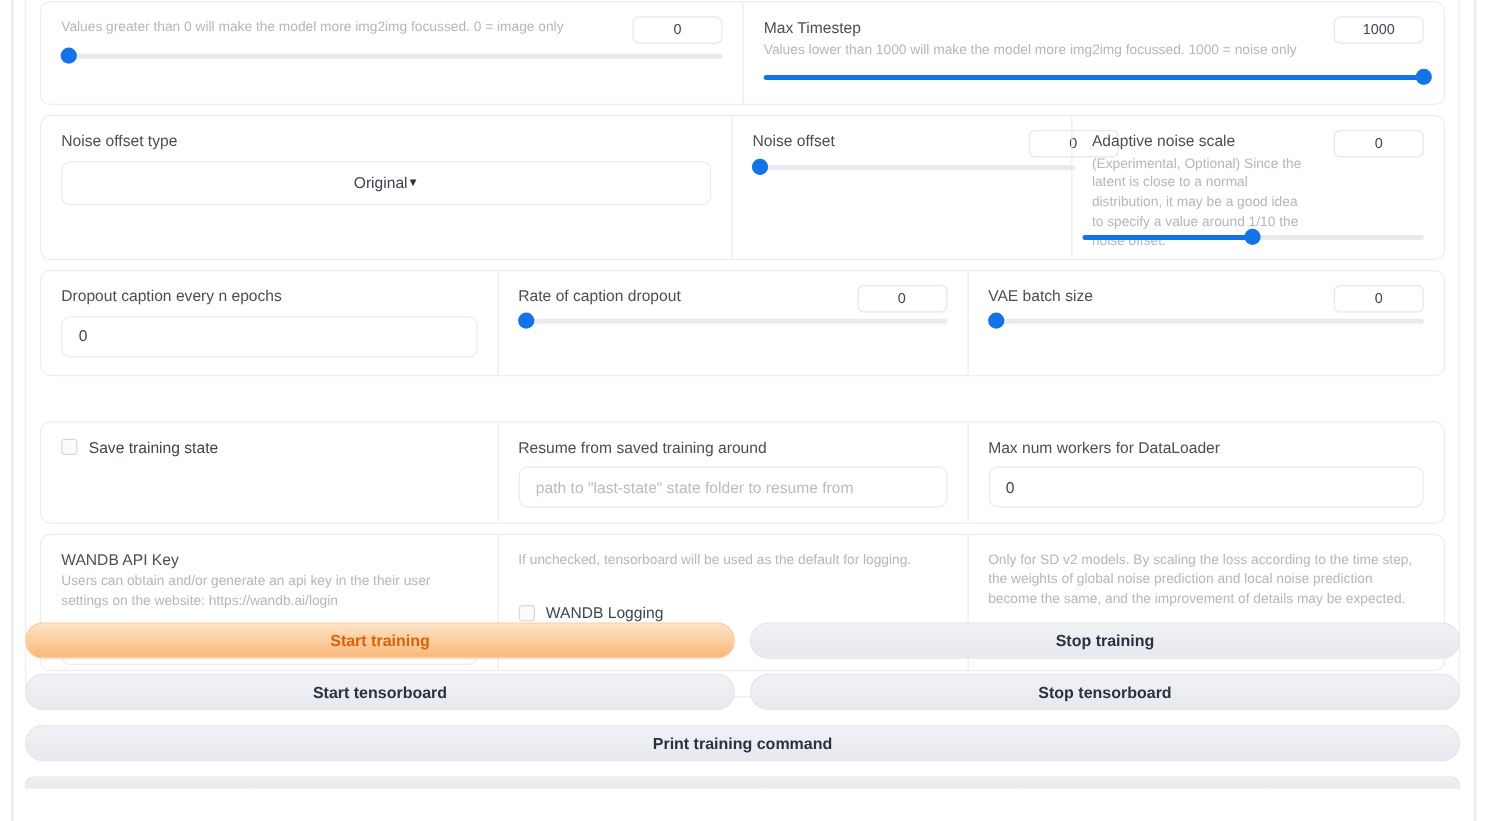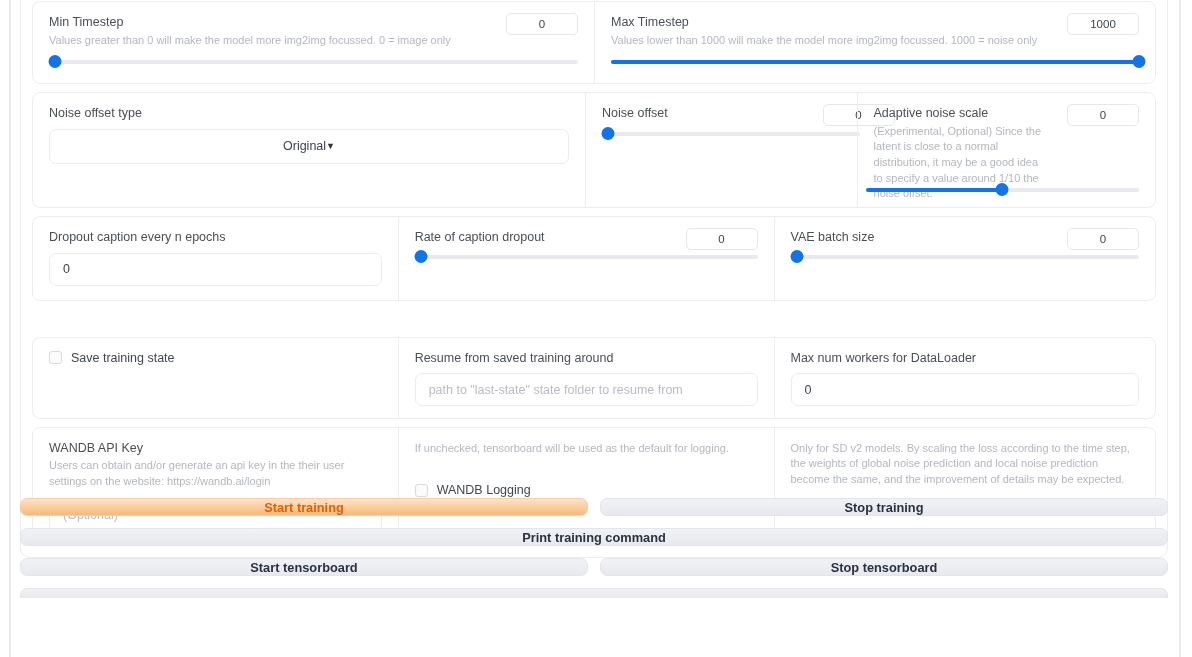--- a/index.html
+++ b/index.html
@@ -133,22 +133,22 @@
     border-radius: 3px;
     background: #fbfbfc;
     flex: 0 0 13px;
   }
   .check span { font-size: 12.5px; color: #40464f; }
 
   
   .btns { position: absolute; left: 9px; top: 498px; width: 1148px; }
   .btnrow { display: flex; gap: 12px; margin-bottom: 12px; }
   .btn {
-    height: 18px;
-    border-radius: 7px;
+    height: 29px;
+    border-radius: 17px;
     display: flex; align-items: center; justify-content: center;
     font-size: 12.8px;
     font-weight: bold;
     color: #2a3142;
     background: linear-gradient(to bottom, #f1f2f5, #e7e9ee);
     border: 1px solid #e3e5ea;
     flex: 1 1 0;
   }
   .btn.primary {
     color: #d9620a;
@@ -162,21 +162,20 @@
 
 <div class="page">
   <div class="frame-left"></div>
 
   <div class="viewport">
 
     <div class="panel">
 
       <div class="row">
         <div class="cell" style="flex:1 1 50%;">
-          <div class="lbl">Min Timestep</div>
           <div class="info">Values greater than 0 will make the model more img2img focussed. 0 = image only</div>
           <div class="numbox">0</div>
           <div class="slider">
             <div class="track"></div>
             <div class="fill" style="width:0%;"></div>
             <div class="knob" style="left:6px;"></div>
           </div>
         </div>
         <div class="cell" style="flex:1 1 50%;">
           <div class="lbl">Max Timestep</div>
@@ -284,27 +283,27 @@
       </div>
 
     </div>
 
     <div class="btns">
       <div class="btnrow">
         <div class="btn primary">Start training</div>
         <div class="btn">Stop training</div>
       </div>
       <div class="btnrow">
-        <div class="btn">Print training command</div>
-      </div>
-      <div class="btnrow">
         <div class="btn">Start tensorboard</div>
         <div class="btn">Stop tensorboard</div>
       </div>
       <div class="btnrow">
+        <div class="btn">Print training command</div>
+      </div>
+      <div class="btnrow">
         <div class="btn stub"></div>
       </div>
     </div>
 
   </div>
 
   <div class="frame-right"></div>
 </div>
 
 </body></html>

